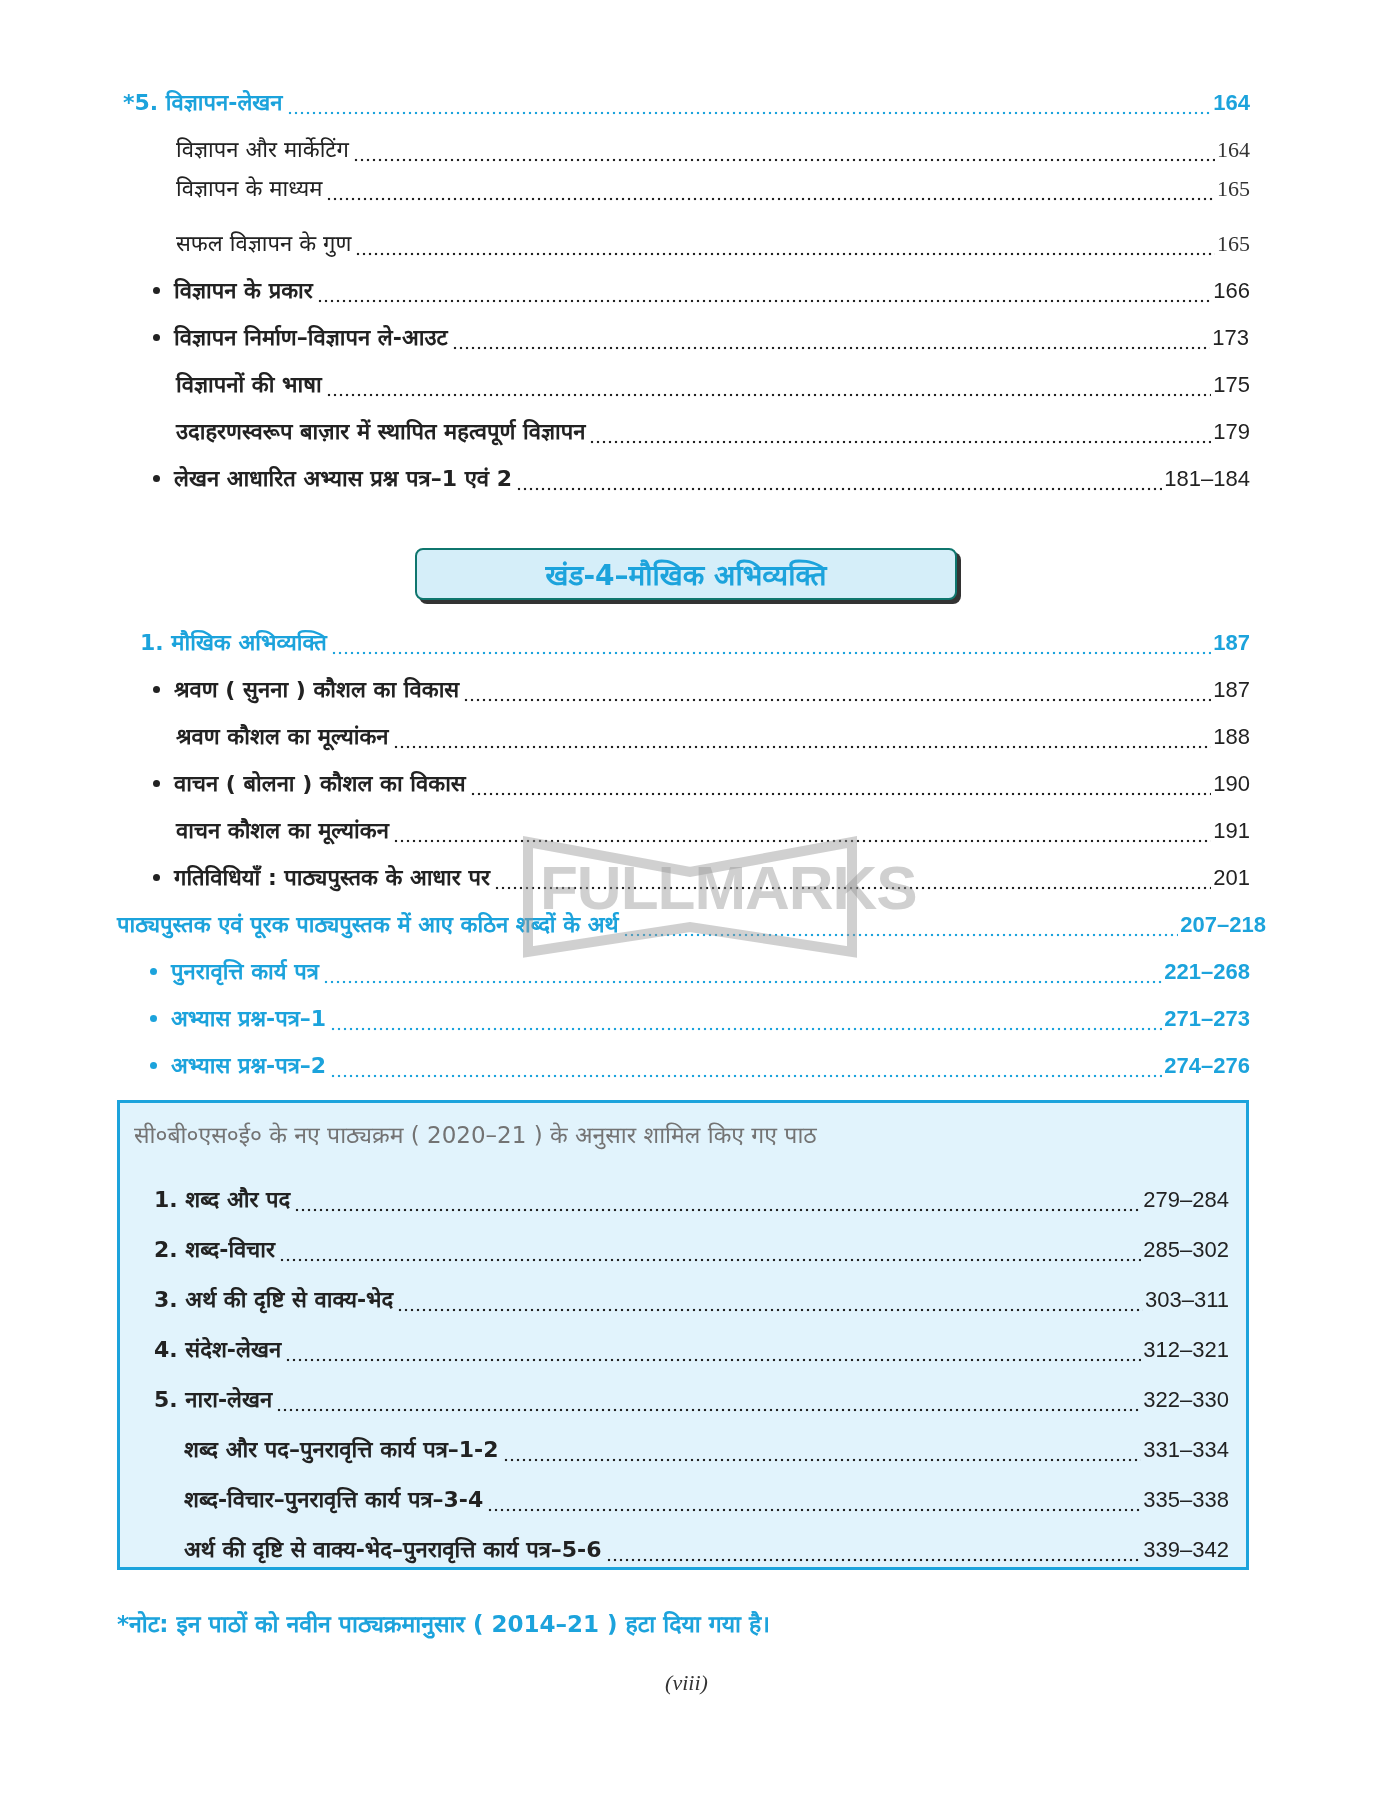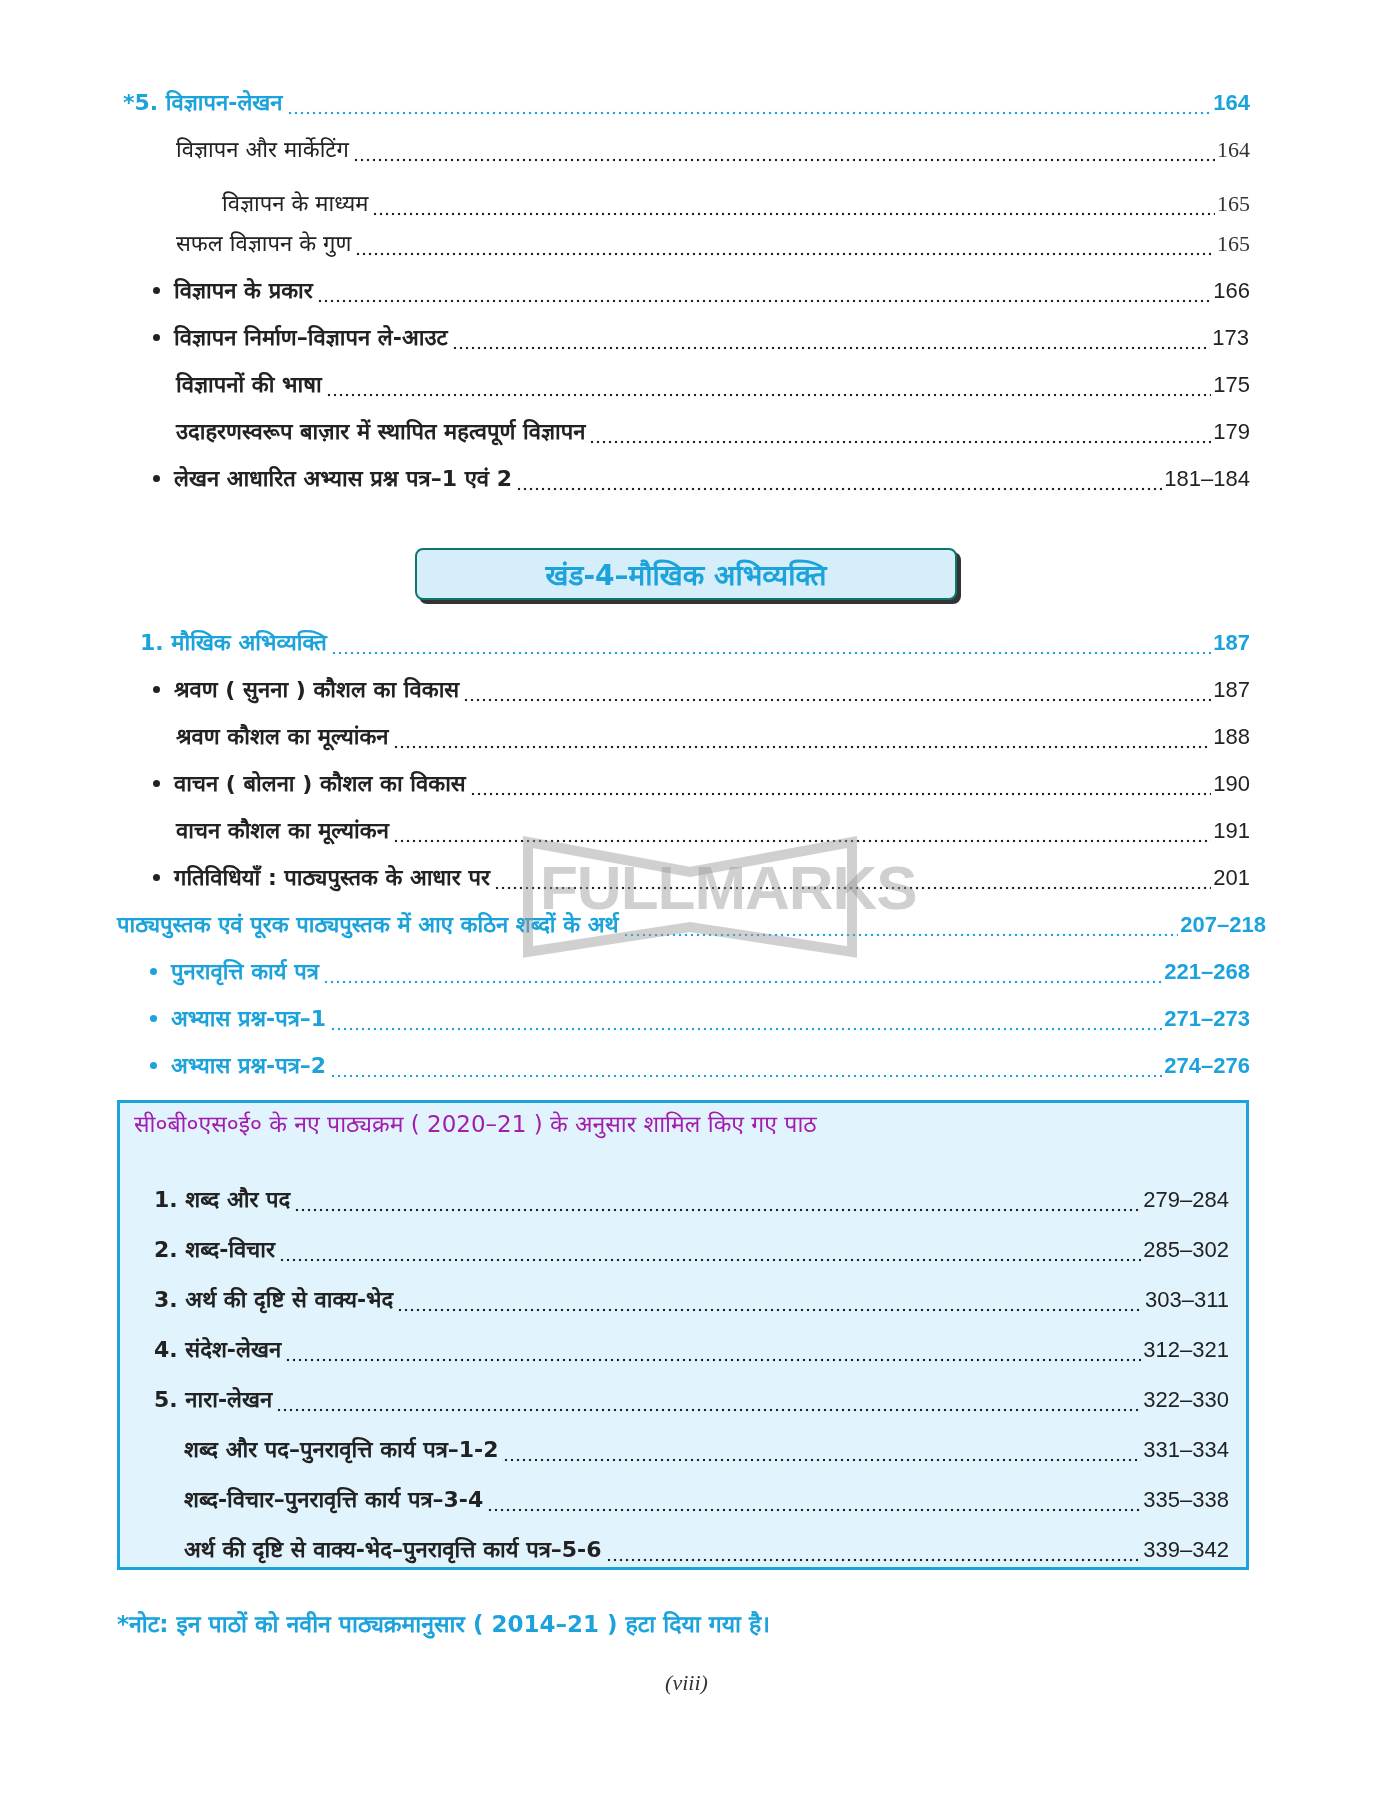--- a/index.html
+++ b/index.html
@@ -41,21 +41,21 @@
       position: absolute; left: 20px; top: 20px; width: 300px; text-align: center;
       font-family: "Liberation Sans", sans-serif; font-weight: bold; font-size: 62px;
       color: rgba(150,150,150,0.45); letter-spacing: -1px;
     }
 
     .cbse-box {
       position: absolute; left: 117px; top: 1100px; width: 1132px; height: 470px;
       background: #e1f3fc; border: 3px solid #1ca3dc; box-sizing: border-box;
     }
     .cbse-title {
-      position: absolute; left: 14px; top: 4px; font-size: 23px; color: #a21caf; white-space: nowrap; text-align: center;
+      position: absolute; left: 14px; top: 15px; font-size: 23px; color: #737373; white-space: nowrap; text-align: center;
     }
 
     .note {
       position: absolute; left: 117px; top: 1607px; font-size: 23px; color: #1ca3dc; font-weight: bold; white-space: nowrap;
     }
     .page-num {
       position: absolute; left: 0; right: 0; top: 1670px; text-align: center;
       font-family: "Liberation Serif", serif; font-style: italic; font-size: 22px; color: #333;
     }
   </style>
@@ -66,21 +66,21 @@
   <div class="row blue bold" style="top:78px; left:123px; right:123px;">
     <span class="lbl">*5. विज्ञापन-लेखन</span>
     <span class="dots"></span>
     <span class="pg" style="font-weight:bold;">164</span>
   </div>
   <div class="row dark serifnum" style="top:125px; left:176px; right:123px;">
     <span class="lbl">विज्ञापन और मार्केटिंग</span>
     <span class="dots"></span>
     <span class="pg">164</span>
   </div>
-  <div class="row dark serifnum" style="top:179px; left:176px; right:123px;margin-left:46px;">
+  <div class="row dark serifnum" style="top:164px; left:176px; right:123px;">
     <span class="lbl">विज्ञापन के माध्यम</span>
     <span class="dots"></span>
     <span class="pg">165</span>
   </div>
   <div class="row dark serifnum" style="top:219px; left:176px; right:123px;">
     <span class="lbl">सफल विज्ञापन के गुण</span>
     <span class="dots"></span>
     <span class="pg">165</span>
   </div>
   <div class="row dark bold" style="top:266px; left:153px; right:123px;">

